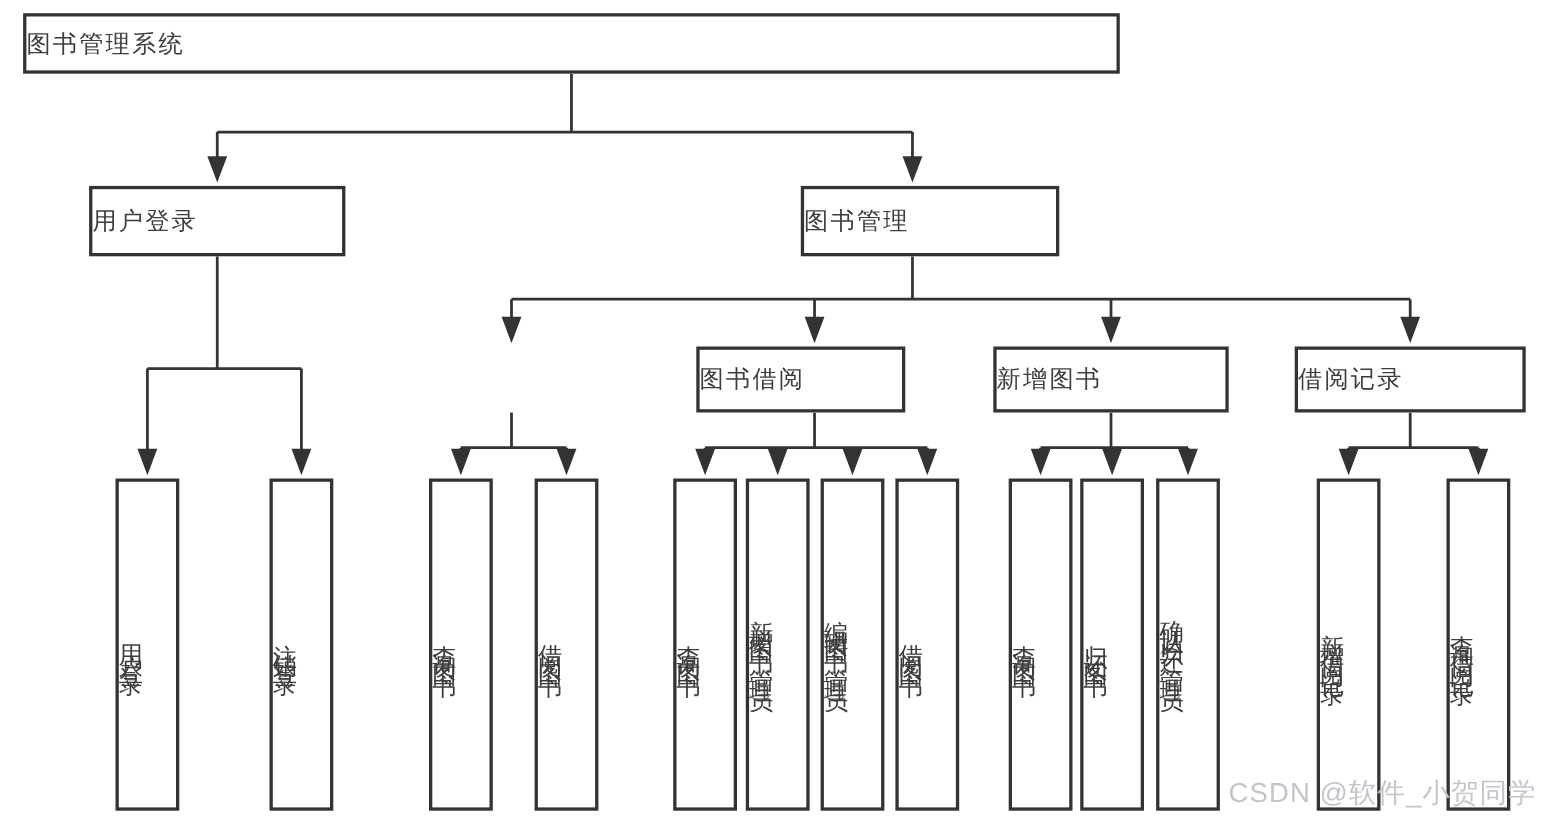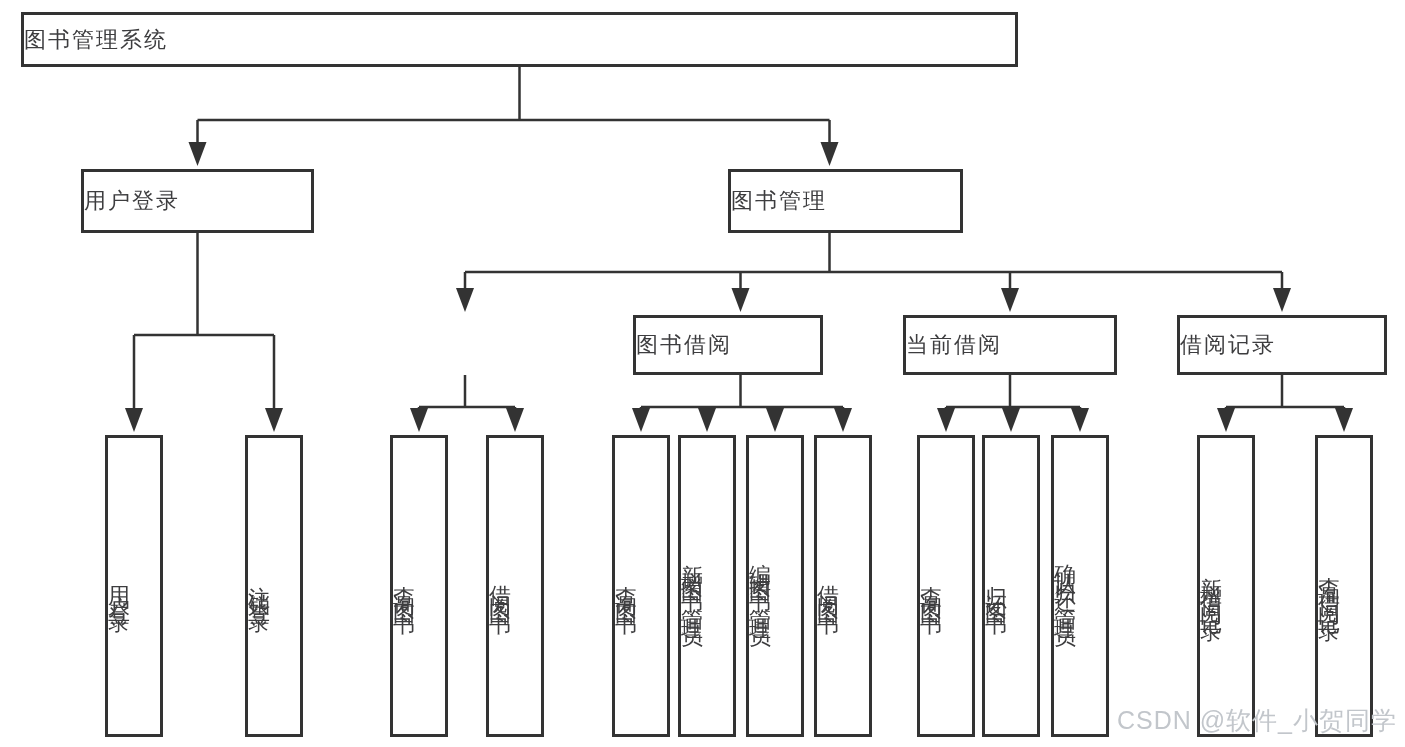--- a/index.html
+++ b/index.html
@@ -95,21 +95,21 @@
     <span class="label">用户登录</span>
   </div>
   <div class="node h" style="left:712px;top:169px;width:235px;height:64px;margin-left:16px;">
     <span class="label">图书管理</span>
   </div>
 
   <div class="node h" style="left:633px;top:315px;width:190px;height:60px;">
     <span class="label">图书借阅</span>
   </div>
   <div class="node h" style="left:903px;top:315px;width:214px;height:60px;">
-    <span class="label">当前借阅</span>
+    <span class="label">新增图书</span>
   </div>
   <div class="node h" style="left:1177px;top:315px;width:210px;height:60px;">
     <span class="label">借阅记录</span>
   </div>
 
   <div class="node v" style="left:105px;top:435px;width:58px;height:302px;">
     <span class="label">用户登录</span>
   </div>
   <div class="node v" style="left:245px;top:435px;width:58px;height:302px;">
     <span class="label">注销登录</span>

